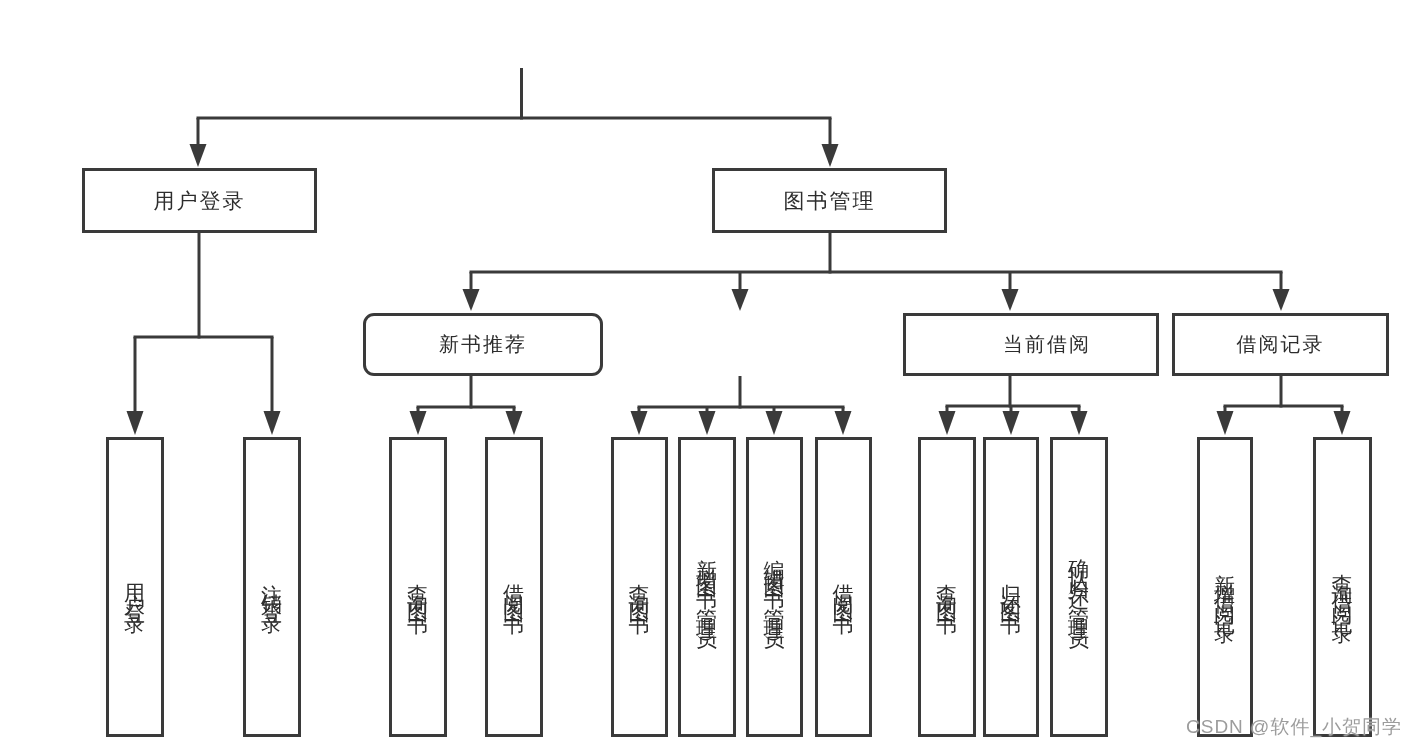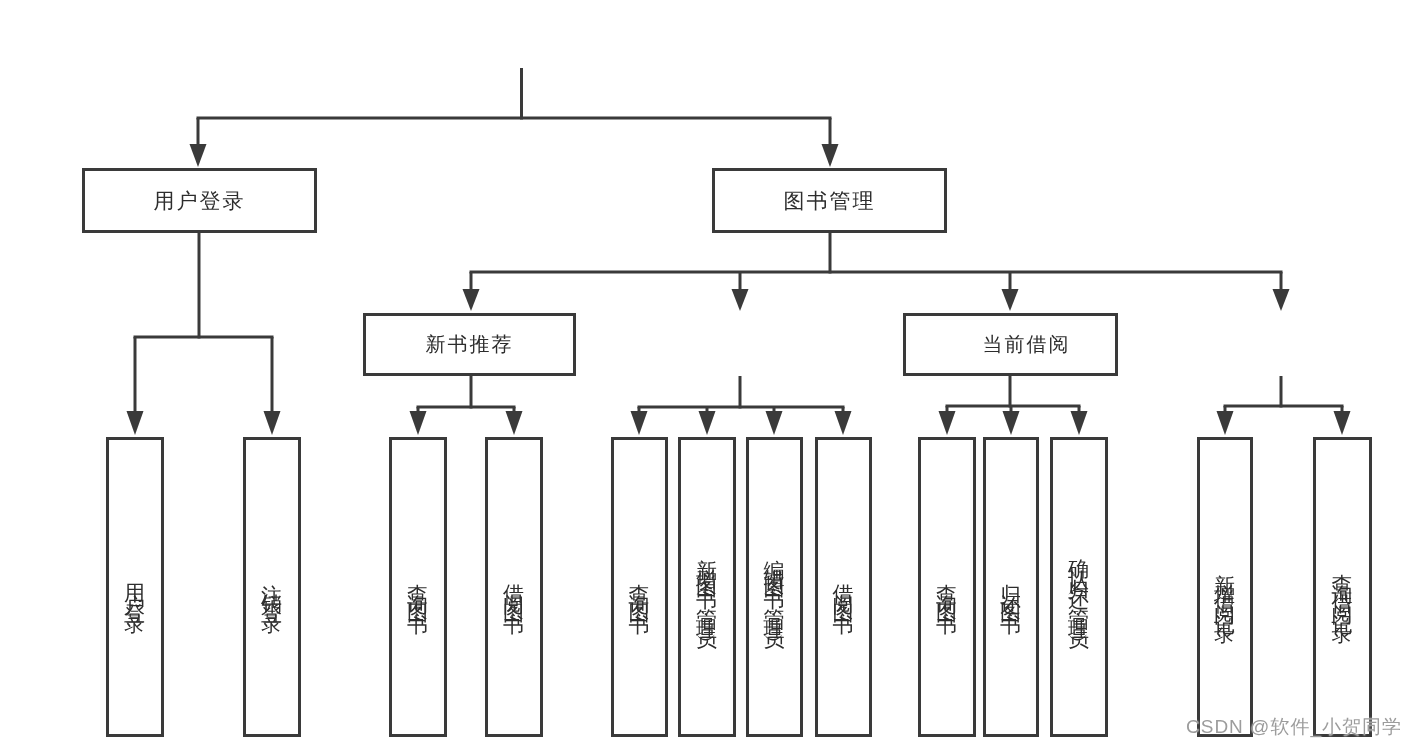--- a/index.html
+++ b/index.html
@@ -121,22 +121,23 @@
 
       <polygon points="1216.5,411 1233.5,411 1225,435"></polygon>
       <polygon points="1333.5,411 1350.5,411 1342,435"></polygon>
     </g>
   </svg>
 
 
   <div class="box h-label lv2" style="left:82px;top:168px;width:235px;height:65px;">用户登录</div>
   <div class="box h-label lv2" style="left:712px;top:168px;width:235px;height:65px;">图书管理</div>
 
-  <div class="box h-label" style="left:363px;top:313px;width:213px;height:63px;">新书推荐</div>
-  <div class="box h-label" style="left:903px;top:313px;width:215px;height:63px;padding-left:32px;">当前借阅</div>
+  <div class="box h-label" style="left:363px;top:313px;width:240px;height:63px;border-radius:11px;">新书推荐</div>
+  <div class="box h-label" style="left:903px;top:313px;width:256px;height:63px;padding-left:32px;">当前借阅</div>
+  <div class="box h-label" style="left:1172px;top:313px;width:217px;height:63px;">借阅记录</div>
 
   <div class="box leaf" style="left:106px;top:437px;width:58px;height:300px;">用户登录</div>
   <div class="box leaf" style="left:243px;top:437px;width:58px;height:300px;">注销登录</div>
 
   <div class="box leaf" style="left:389px;top:437px;width:58px;height:300px;">查询图书</div>
   <div class="box leaf" style="left:485px;top:437px;width:58px;height:300px;">借阅图书</div>
 
   <div class="box leaf" style="left:611px;top:437px;width:57px;height:300px;">查询图书</div>
   <div class="box leaf" style="left:678px;top:437px;width:58px;height:300px;">新增图书（管理员）</div>
   <div class="box leaf" style="left:746px;top:437px;width:57px;height:300px;">编辑图书（管理员）</div>

